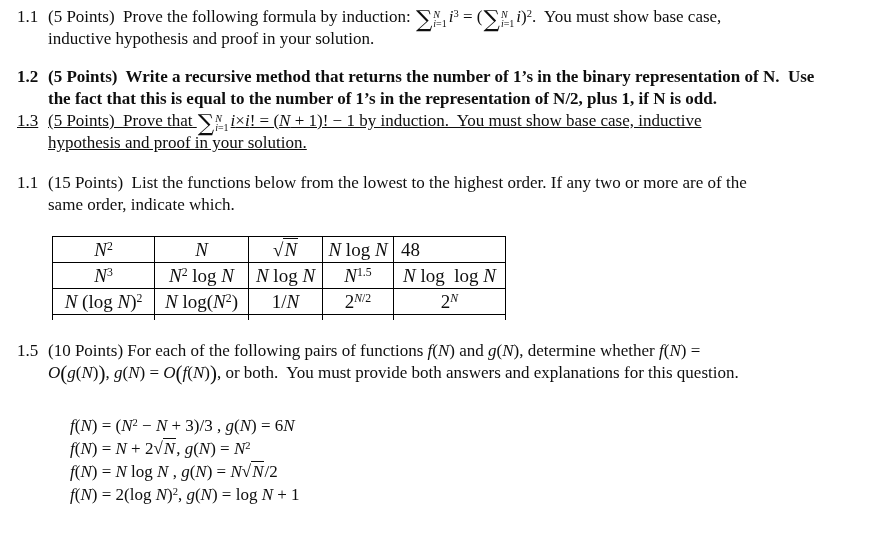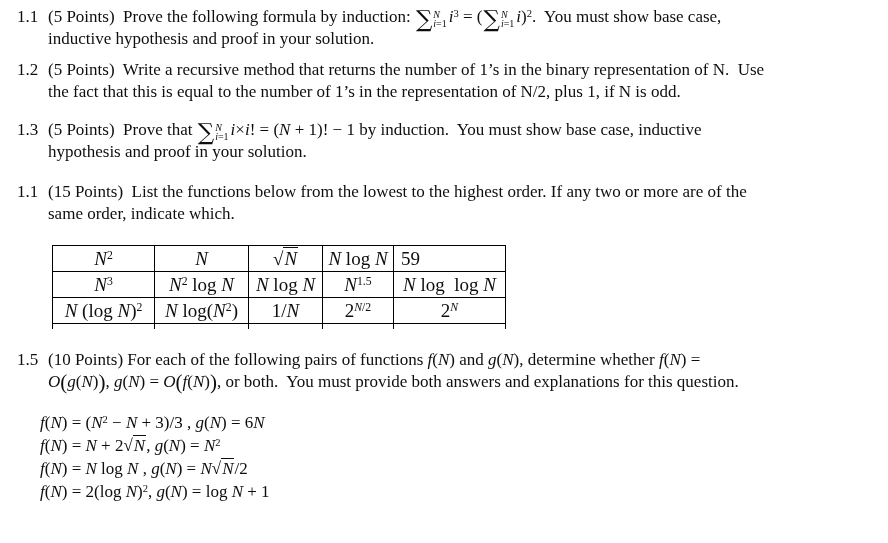--- a/index.html
+++ b/index.html
@@ -5,22 +5,22 @@
   html,body{margin:0;padding:0;}
   body{
     width:888px;height:543px;overflow:hidden;background:#ffffff;
     font-family:"Liberation Serif", serif;
     font-size:17px;line-height:22px;color:#0e0e0e;
   }
   .page{width:888px;height:543px;position:relative;}
   
   .problem{display:flex;}
   .p1{margin-top:6px;}
-  .p2{margin-top:9px;}
-  .p3{margin-top:16px;}
+  .p2{margin-top:16px;font-weight:bold;}
+  .p3{text-decoration:underline;}
   .p4{margin-top:18px;}
   .p5{margin-top:20px;}
   .pnum{flex:0 0 31px;margin-left:17px;}
   .pbody{flex:1;padding-right:14px;}
   b{font-weight:normal;}
   sup{font-size:0.62em;line-height:0;vertical-align:0.52em;letter-spacing:0;}
   
   .sum{display:inline-flex;align-items:center;vertical-align:-5px;margin:0 2px 0 1px;}
   .sg{font-size:23px;line-height:18px;font-family:"DejaVu Serif", serif;}
   .sl{display:inline-flex;flex-direction:column;font-size:10px;line-height:9px;margin-left:1px;text-align:left;}
@@ -33,21 +33,21 @@
   .fn-table{border-collapse:collapse;table-layout:fixed;width:453px;margin:20px 0 0 52px;}
   .fn-table td{
     border:1.5px solid #000;height:25px;padding:0;text-align:center;
     font-size:19px;line-height:24px;overflow:hidden;
   }
   .fn-table td.ta-left{text-align:left;padding-left:7px;}
   
   .stub-table{border-collapse:collapse;table-layout:fixed;width:453px;margin-left:52px;}
   .stub-table td{border-left:1.5px solid #000;border-right:1.5px solid #000;border-top:none;border-bottom:none;height:5px;padding:0;}
   
-  .fn-pairs{margin-top:18px;padding-left:40px;line-height:23px;}
+  .fn-pairs{margin-top:30px;padding-left:70px;line-height:23px;}
   .pair{height:23px;}
 </style>
 </head>
 <body>
 
 <div class="page">
 
   <div class="problem p1">
     <span class="pnum">1.1</span>
     <div class="pbody">(5 Points)&nbsp; Prove the following formula by induction: <span class="sum">
@@ -93,21 +93,21 @@
         <col style="width:74px">
         <col style="width:71px">
         <col style="width:112px">
     </colgroup>
     <tbody>
       <tr>
         <td><i>N</i><sup>2</sup></td>
         <td><i>N</i></td>
         <td><span class="sqrt">√<span class="rad"><i>N</i></span></span></td>
         <td><i>N</i> log <i>N</i></td>
-        <td class="ta-left">59</td>
+        <td class="ta-left">48</td>
       </tr>
       <tr>
         <td><i>N</i><sup>3</sup></td>
         <td><i>N</i><sup>2</sup> log <i>N</i></td>
         <td><i>N</i> log <i>N</i></td>
         <td><i>N</i><sup>1.5</sup></td>
         <td><i>N</i> log&nbsp; log <i>N</i></td>
       </tr>
       <tr>
         <td><i>N</i> (log <i>N</i>)<sup>2</sup></td>

